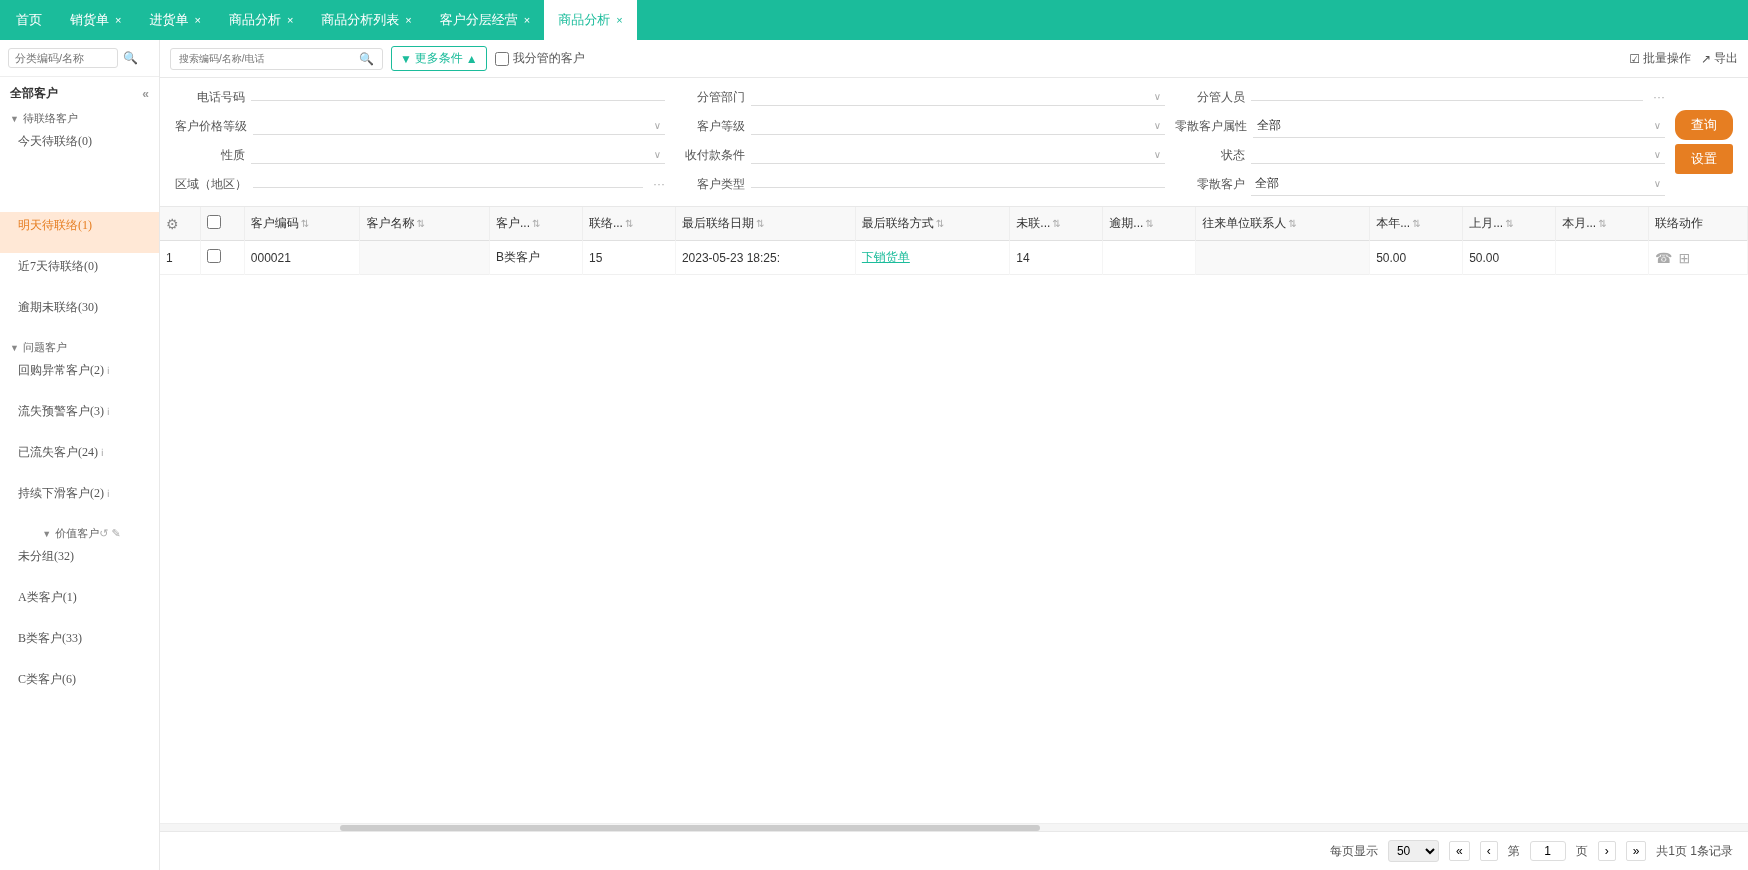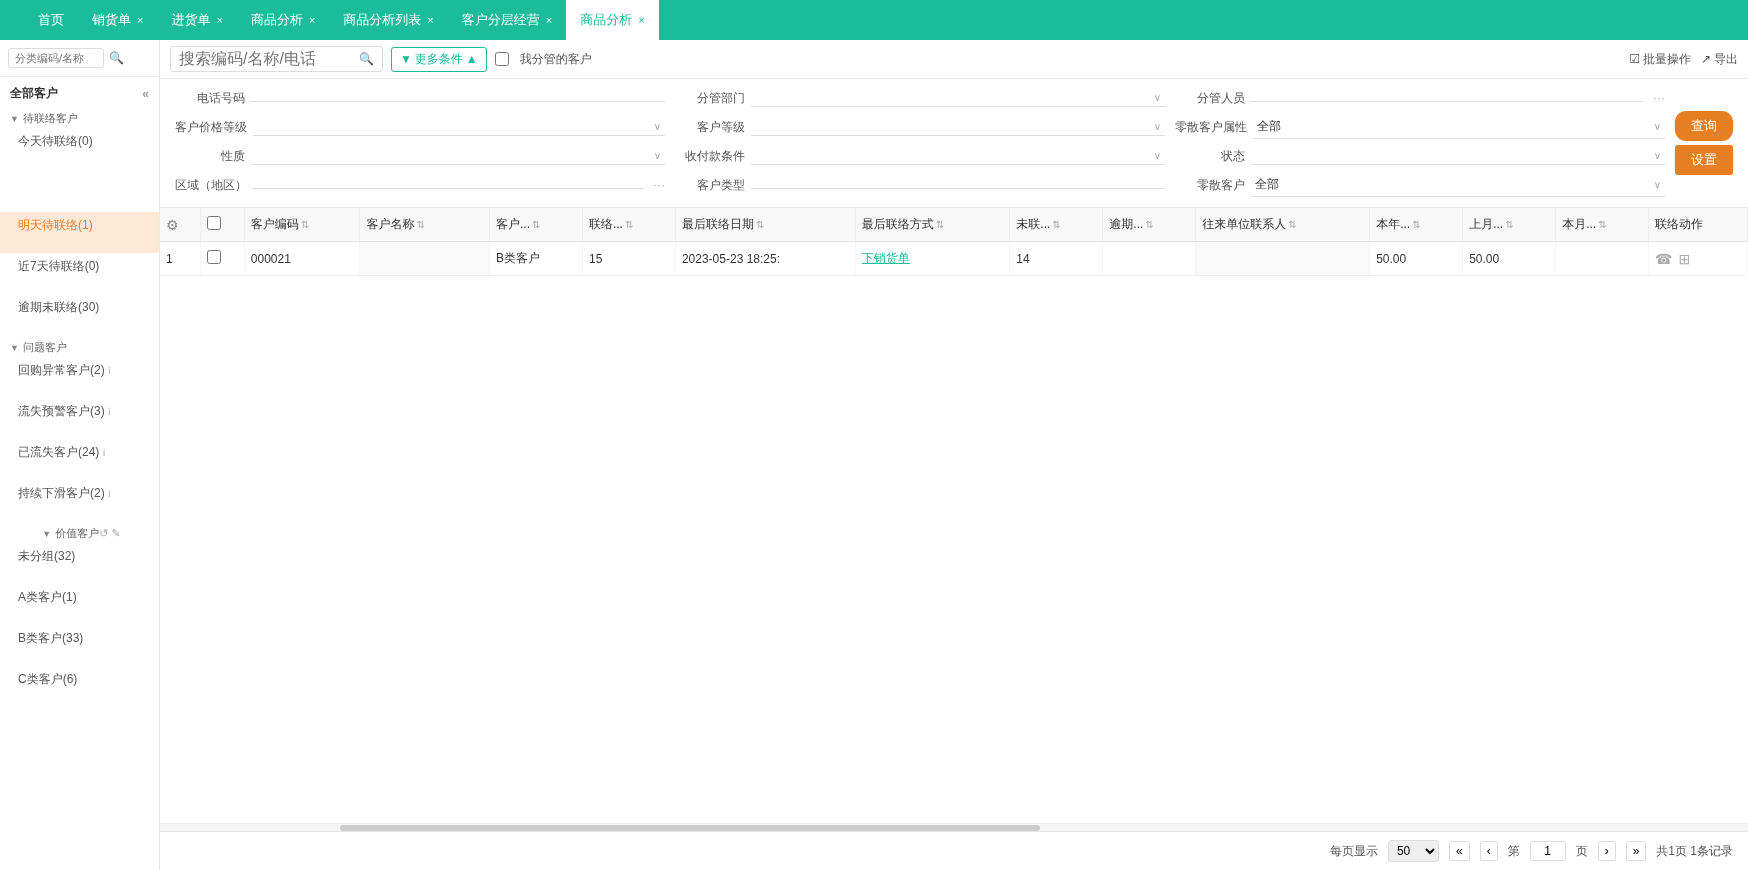--- a/index.html
+++ b/index.html
@@ -4,21 +4,21 @@
   <style>
     * { box-sizing: border-box; margin: 0; padding: 0; }
     body { font-family: 'Microsoft YaHei', Arial, sans-serif; font-size: 12px; background: #f5f5f5; color: #333; }
 
     
     .top-nav {
       height: 40px;
       background: #1bbc9b;
       display: flex;
       align-items: center;
-      padding: 0 24px;
+      padding: 0 2px;
     }
     .top-nav .nav-item {
       color: #fff;
       padding: 0 14px;
       height: 40px;
       display: flex;
       align-items: center;
       cursor: pointer;
       font-size: 13px;
       white-space: nowrap;
@@ -44,21 +44,21 @@
       display: flex;
       align-items: center;
       padding: 8px;
       border-bottom: 1px solid #eee;
     }
     .sidebar-search input {
       border: 1px solid #ddd;
       border-radius: 3px;
       padding: 3px 6px;
       font-size: 11px;
-      width: 96px;
+      width: 110px;
       outline: none;
     }
     .sidebar-search .search-icon {
       margin-left: 5px;
       color: #999;
       cursor: pointer;
     }
     .sidebar-section-title {
       display: flex;
       align-items: center;
@@ -76,20 +76,21 @@
       display: flex;
       align-items: center;
     }
     .sidebar-group-label::before { content: '▼'; font-size: 9px; margin-right: 4px; color: #888; }
     .sidebar-item {
       padding: 5px 10px 19px 18px;
       cursor: pointer;
       color: #555;
       font-size: 12px;
       white-space: nowrap;
+      font-family: Liberation Serif, serif;
     }
     .sidebar-item.active { background: #ffe8d6; color: #e67e22; margin-top: 43px; }
 
     
     .content-area {
       flex: 1;
       display: flex;
       flex-direction: column;
       overflow: hidden;
       background: #f5f5f5;
@@ -108,39 +109,39 @@
       display: flex;
       align-items: center;
       border: 1px solid #ddd;
       border-radius: 3px;
       padding: 3px 8px;
       background: #fff;
     }
     .search-box input {
       border: none;
       outline: none;
-      font-size: 16px;
+      font-size: 10px;
       width: 180px;
       color: #999;
     }
     .filter-btn {
       display: flex;
       align-items: center;
       color: #1bbc9b;
       cursor: pointer;
       font-size: 12px;
       padding: 3px 8px;
       border: 1px solid #1bbc9b;
       border-radius: 3px;
       gap: 3px;
     }
     .my-customers {
       display: flex;
       align-items: center;
-      gap: 11px;
+      gap: 4px;
       color: #555;
       font-size: 12px;
     }
     .toolbar-right {
       margin-left: auto;
       display: flex;
       align-items: center;
       gap: 10px;
     }
     .batch-btn, .export-btn {

